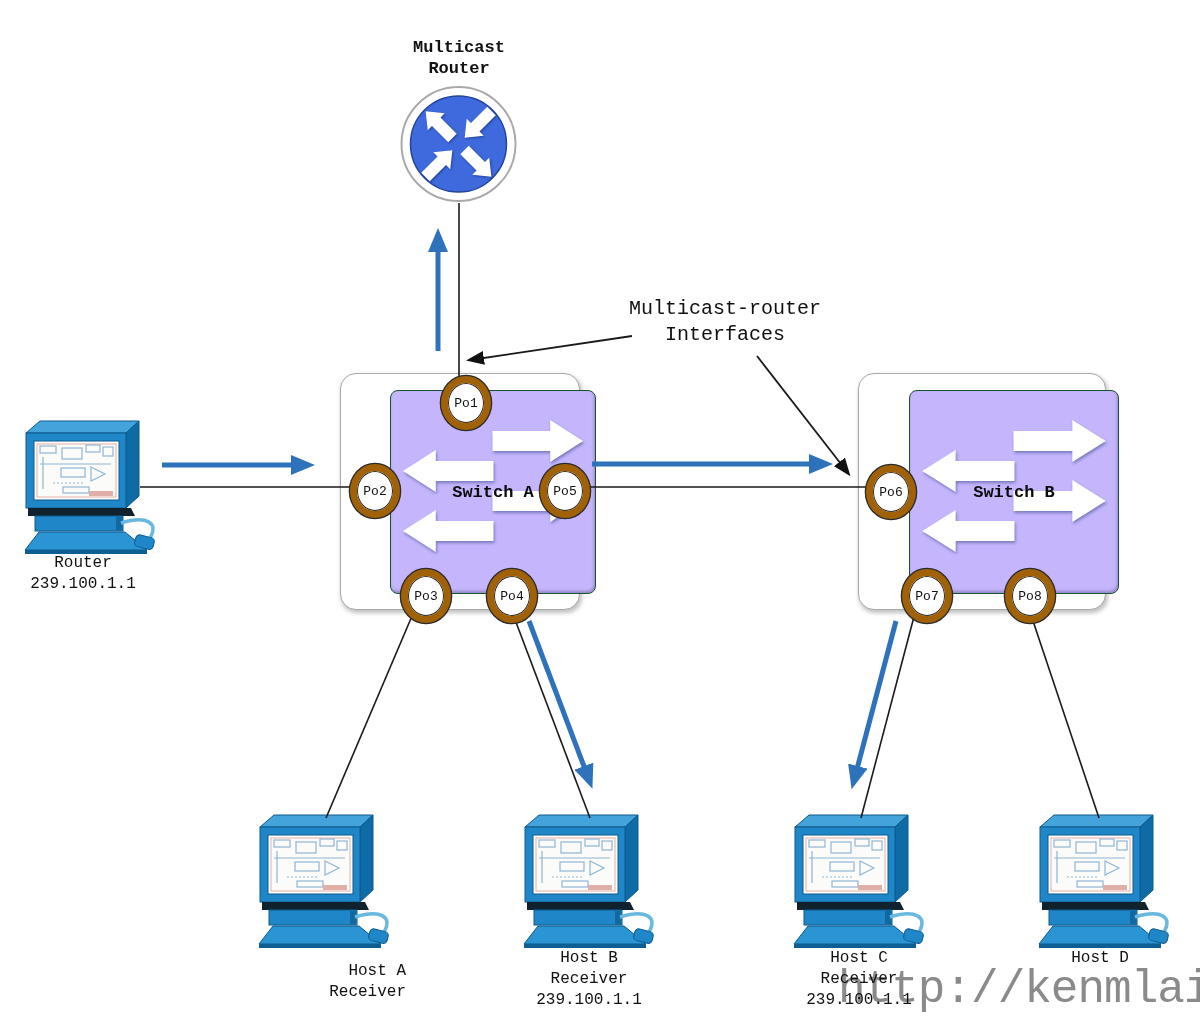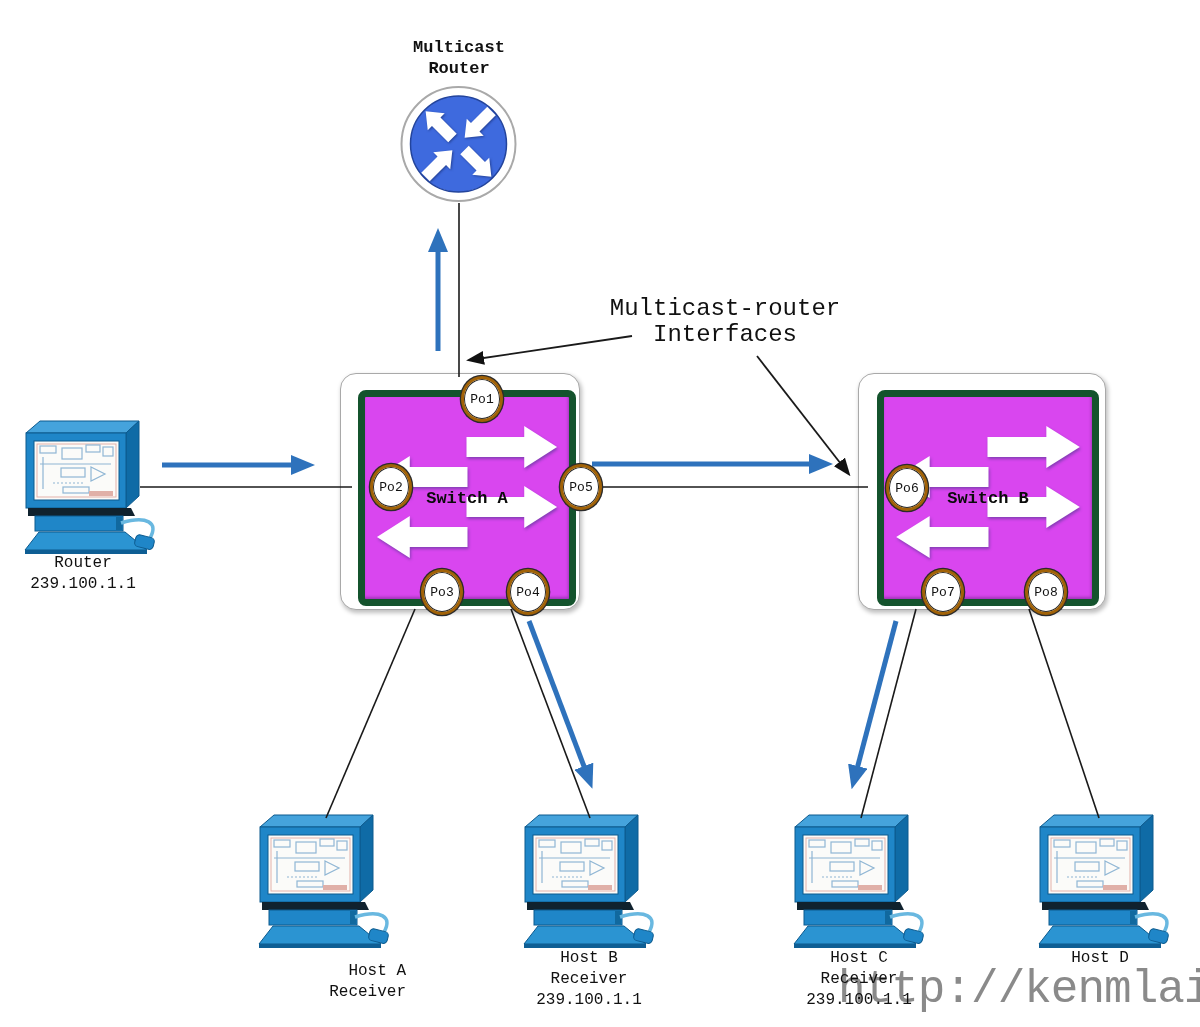--- a/index.html
+++ b/index.html
@@ -7,46 +7,46 @@
     position:relative; width:1200px; height:1027px; background:#ffffff;
     font-family:Liberation Mono, monospace; overflow:hidden;
   }
   .label {
     position:absolute; white-space:pre-line; text-align:center; color:#111;
     font-size:16px; line-height:21px; z-index:3;
   }
   .node-label-bold { font-weight:bold; font-size:17px; }
   .annotation {
     position:absolute; left:602px; top:296px; width:246px; text-align:center;
-    font-size:24px; line-height:26px; color:#111; white-space:pre-line; z-index:3;
+    font-size:20px; line-height:26px; color:#111; white-space:pre-line; z-index:3;
   }
   .watermark {
     position:absolute; left:838px; top:964px; font-size:46px; color:#8a8a8a;
     letter-spacing:-1px; white-space:nowrap; z-index:1;
   }
   .switch-outer {
     position:absolute; background:#ffffff; border:1.5px solid #a9a9a9;
     border-radius:16px; box-shadow:1.5px 2.5px 4px rgba(0,0,0,.25); z-index:3;
   }
   .switch-inner {
-    position:absolute; background:#d946ef; border:7px solid #14532d;
-    border-radius:8px; box-shadow:inset -1px -2px 3px rgba(0,0,40,.25);
+    position:absolute; background:#c4b5fd; border:1px solid #14532d;
+    border-radius:8px; box-shadow:inset -1px -2px 3px rgba(0,0,40,.25);margin-left:32px;
   }
   .switch-inner svg { position:absolute; inset:0; width:100%; height:100%;
     filter:drop-shadow(1px 2px 1.5px rgba(30,50,110,.45)); }
   .switch-name {
     position:absolute; width:100%; text-align:center; top:92px; z-index:4;
     font-weight:bold; font-size:17px; color:#0b0b0b;
   }
   .port {
     position:absolute; width:36px; height:40px; background:#ffffff;
-    border:3px solid #a16207; border-radius:50%;
+    border:7px solid #a16207; border-radius:50%;
     box-shadow:0 0 0 1.3px #2b2b2b, inset 0 0 0 1px #2b2b2b;
     display:flex; align-items:center; justify-content:center;
-    font-size:13px; color:#111; z-index:7;margin-left:20px;
+    font-size:13px; color:#111; z-index:7;
   }
   .icon-abs { position:absolute; z-index:4; }
   .overlay { position:absolute; inset:0; width:1200px; height:1027px; z-index:6; pointer-events:none; }
 </style>
 </head>
 <body>
 
 <div class="canvas">
 
   <svg width="0" height="0" style="position:absolute" aria-hidden="true">

